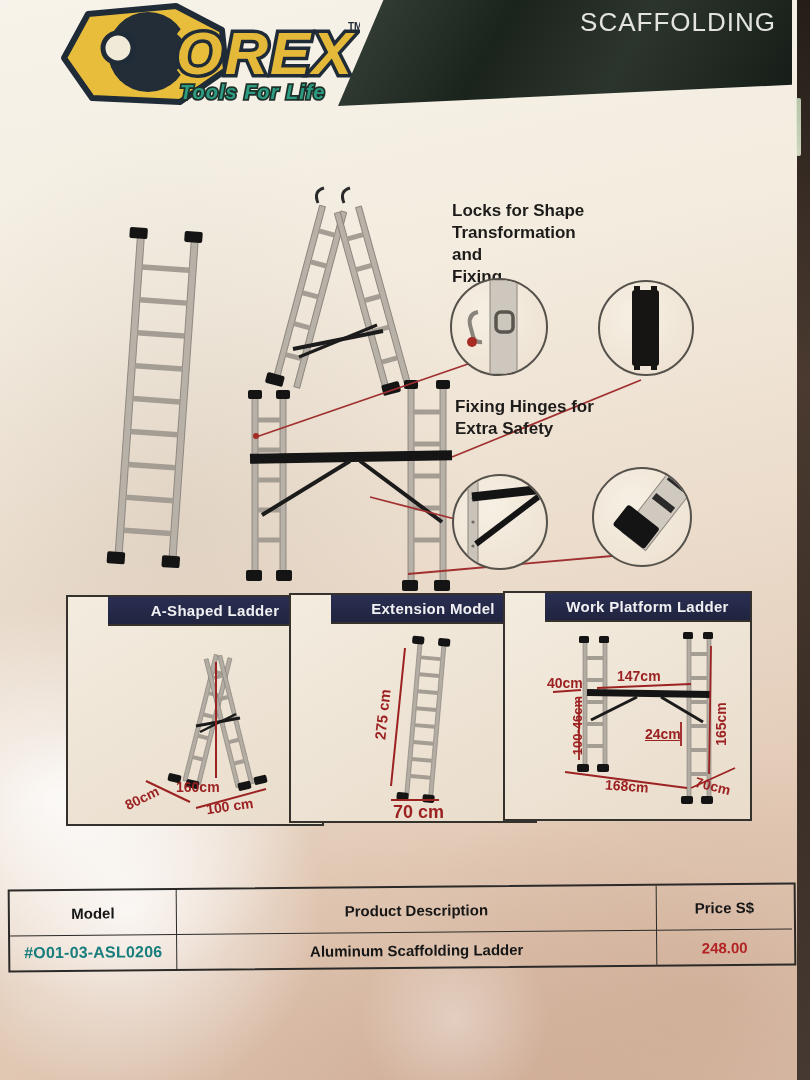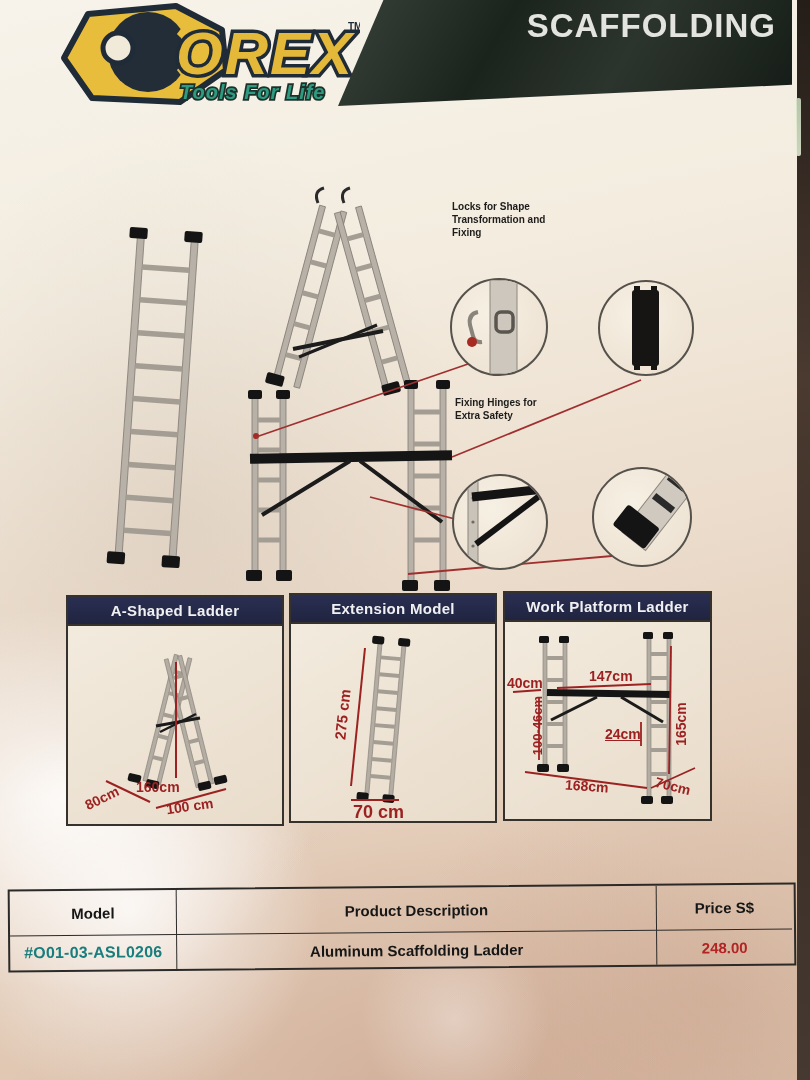--- a/index.html
+++ b/index.html
@@ -19,27 +19,27 @@
     background:linear-gradient(#cfe0c2,#e9f1d9);}
   .bright-bl{left:-90px;top:690px;width:440px;height:440px;border-radius:50%;
     background:radial-gradient(circle,rgba(255,255,255,0.75),transparent 62%);}
   .bright-b2{left:340px;top:930px;width:230px;height:180px;border-radius:50%;
     background:radial-gradient(circle,rgba(255,255,255,0.35),transparent 65%);}
   
   .banner{left:338px;top:0;width:454px;height:106px;
     background:linear-gradient(120deg,#38423a,#1b231d 35%,#2c352d 62%,#151c17 100%);
     clip-path:polygon(10% 0,100% 0,100% 80%,0 100%);}
   .banner-text{position:absolute;right:16px;top:8px;text-align:center;color:#e3e4e0;
-    font-weight:bold;font-size:33px;line-height:1.1;letter-spacing:1px;}
-  
-  .feat{font-weight:bold;font-size:10px;color:#1d1c1a;line-height:1.3;white-space:pre-line;}
+    font-weight:normal;font-size:26px;line-height:1.1;letter-spacing:1px;}
+  
+  .feat{font-weight:bold;font-size:17px;color:#1d1c1a;line-height:1.3;white-space:pre-line;}
   .circ{border-radius:50%;border:2px solid #55514b;overflow:hidden;
     background:radial-gradient(circle at 40% 35%,#f6f0e4,#ecdfce);}
   
-  .pbox{border:2px solid #35322d;background:linear-gradient(150deg,#f3ecdf,#e9dccb);}
+  .pbox{border:2px solid #35322d;background:linear-gradient(150deg,#f3ecdf,#e9dccb);padding-left:40px;}
   .pbox-title{height:27px;background:linear-gradient(#2a2f52,#202440);color:#f0f0f2;font-weight:bold;
     font-size:15px;text-align:center;line-height:27px;letter-spacing:.3px;border-bottom:2px solid #35322d;}
   .pbox-body{position:relative;width:100%;}
   .dim{position:absolute;color:#9c2222;font-weight:bold;font-size:14px;white-space:nowrap;}
   .dim.small{font-size:13px;}
   
   .ptable{left:8px;top:886px;width:784px;transform:rotate(-0.5deg);
     display:grid;grid-template-columns:167px 480px 135px;grid-template-rows:45px 34px;
     border:2px solid #2b2a28;}
   .ptable>div{display:flex;align-items:center;justify-content:center;font-weight:bold;
@@ -331,21 +331,21 @@
           <line x1="52" y1="66" x2="146" y2="62"></line>
           <line x1="8" y1="70" x2="36" y2="68"></line>
           <line x1="34" y1="76" x2="34" y2="138"></line>
           <line x1="166" y1="24" x2="164" y2="152"></line>
           <line x1="136" y1="100" x2="136" y2="124"></line>
           <line x1="20" y1="150" x2="142" y2="166"></line>
           <line x1="146" y1="166" x2="190" y2="146"></line>
         </g>
       </svg>
       <span class="dim" style="left:2px;top:53px;">40cm</span>
-      <span class="dim" style="left:84px;top:46px;text-align:center;">147cm</span>
+      <span class="dim" style="left:72px;top:46px;text-align:center;">147cm</span>
       <span class="dim small" style="left:-16px;top:96px;width:96px;text-align:center;transform:rotate(-90deg);">100-46cm</span>
       <span class="dim" style="left:100px;top:104px;text-decoration:underline;">24cm</span>
       <span class="dim" style="left:148px;top:94px;width:56px;text-align:center;transform:rotate(-90deg);">165cm</span>
       <span class="dim" style="left:60px;top:156px;transform:rotate(4deg);">168cm</span>
       <span class="dim" style="left:150px;top:156px;transform:rotate(14deg);">70cm</span>
     </div>
   </div>
 
   <div class="abs ptable">
     <div class="th">Model</div>

